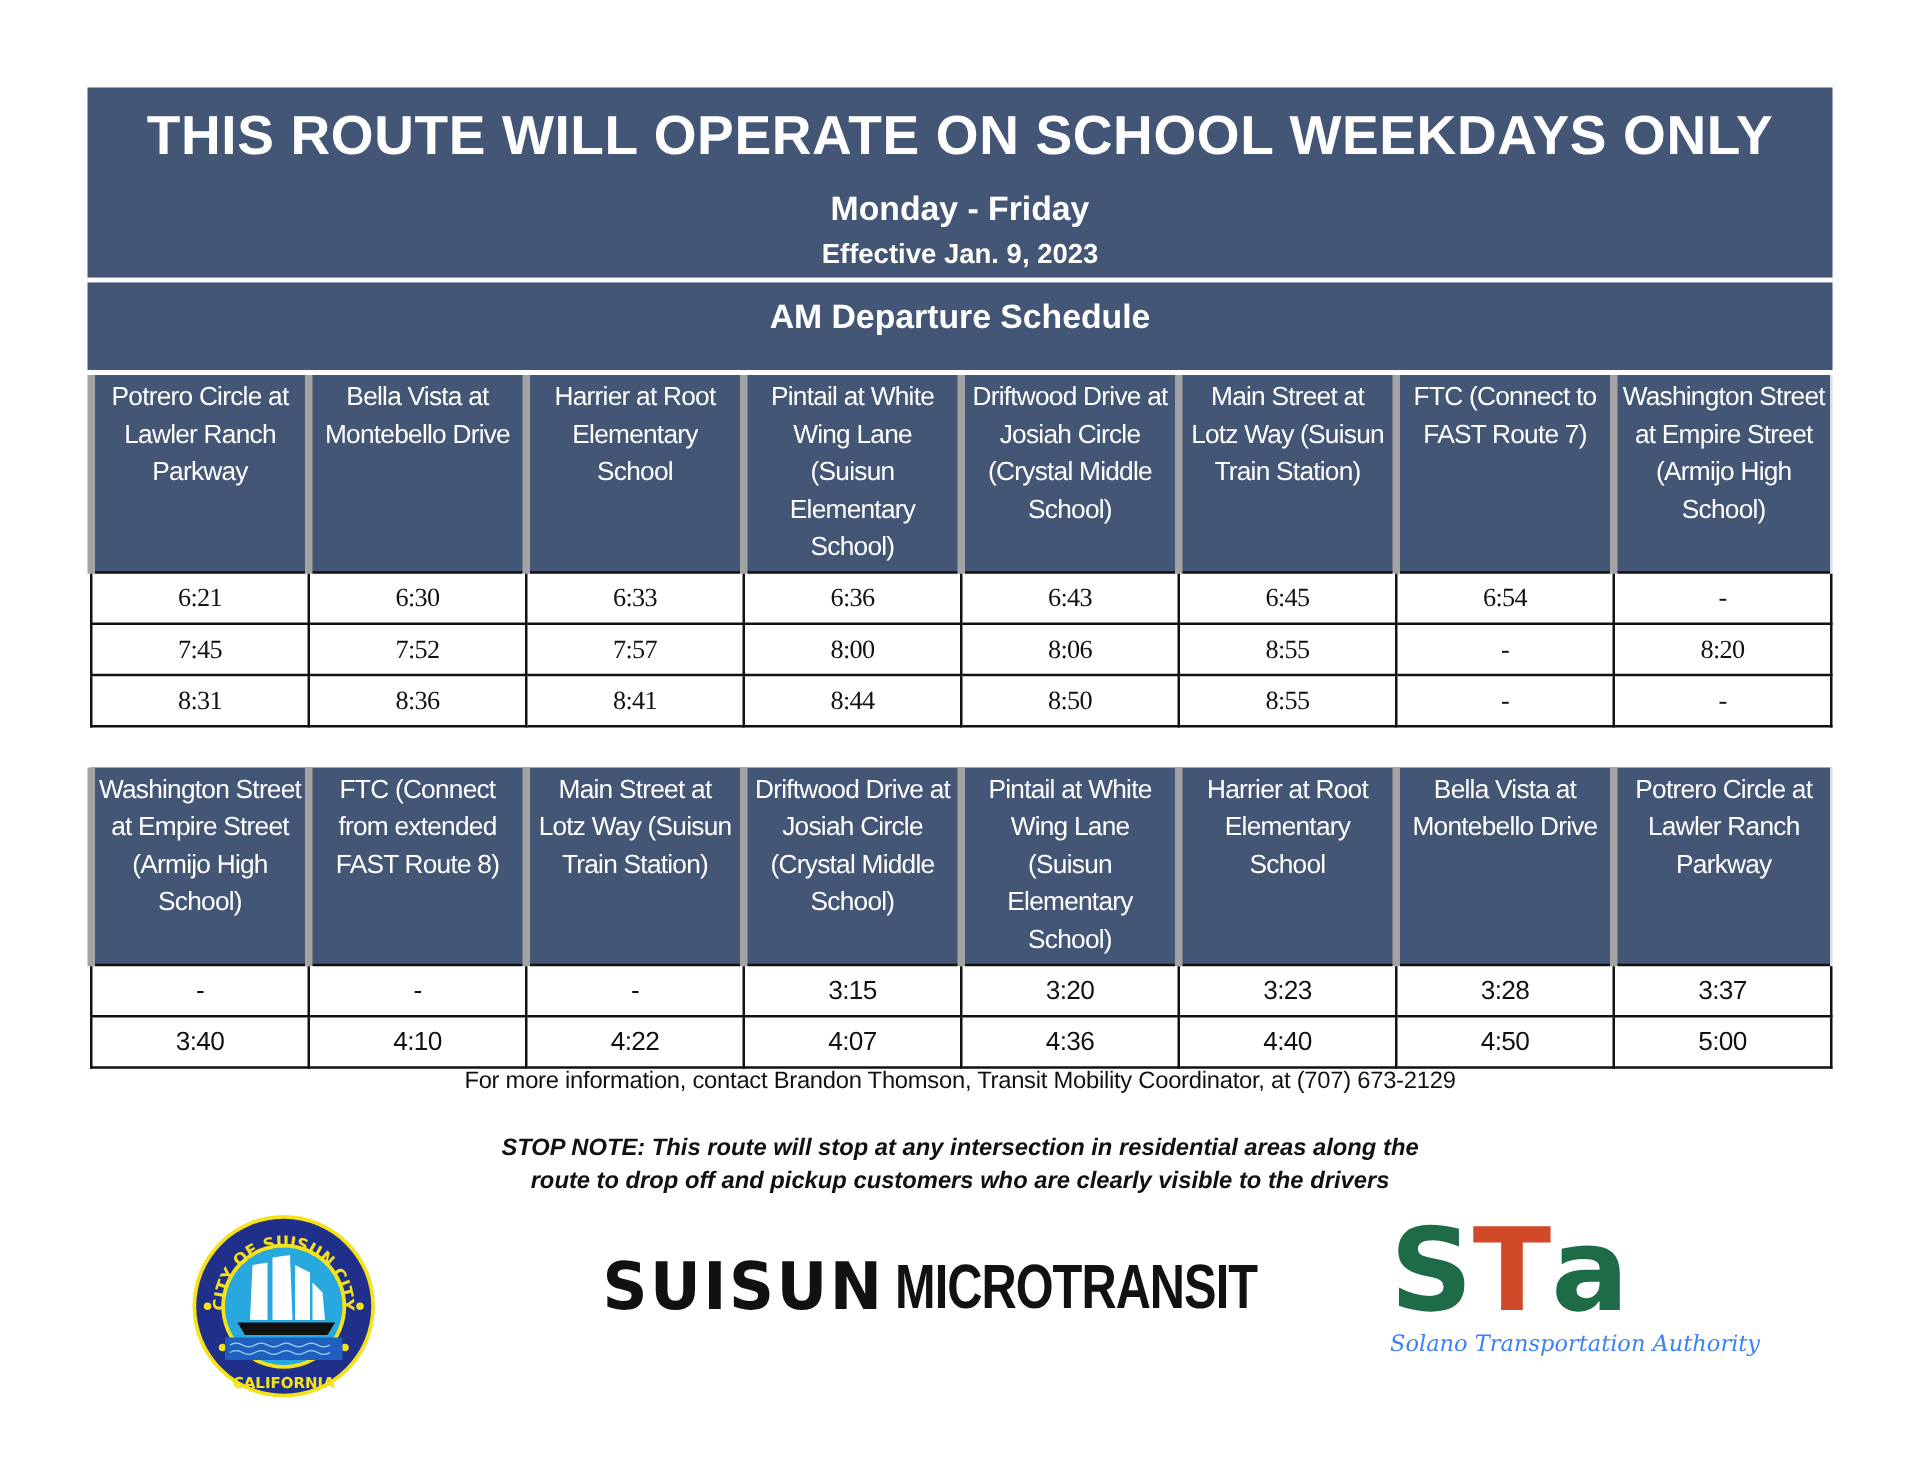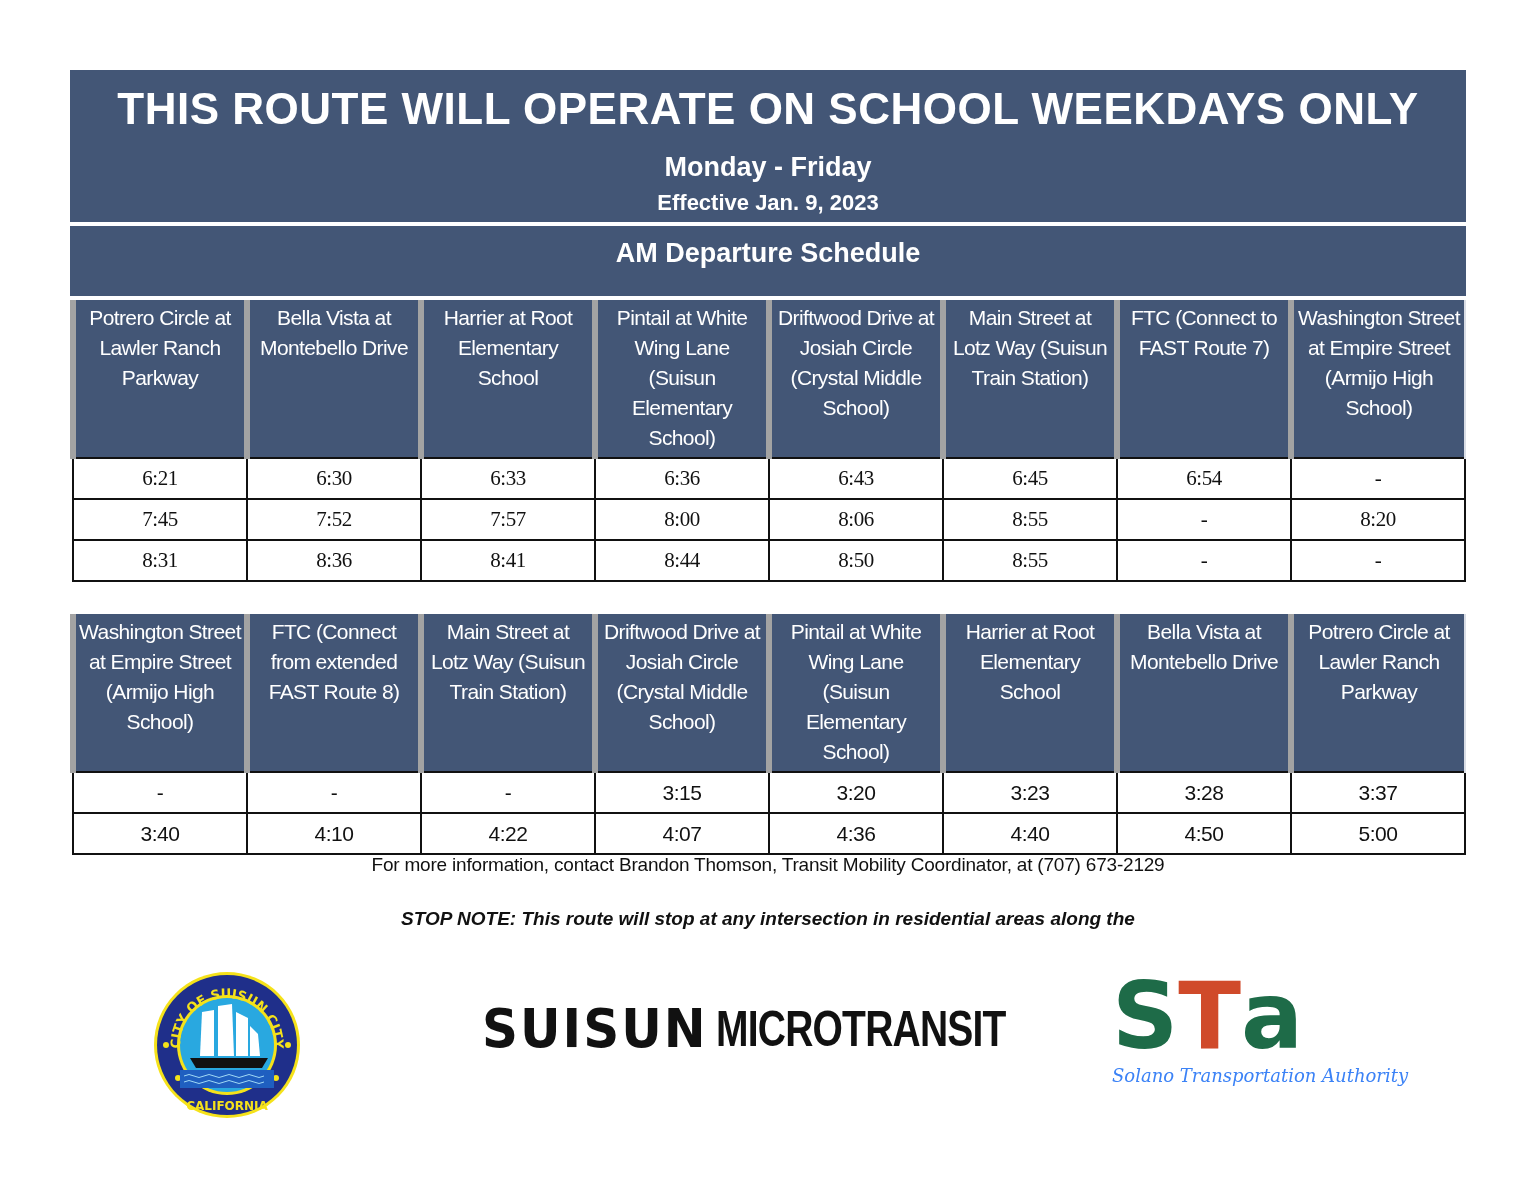--- a/index.html
+++ b/index.html
@@ -126,20 +126,21 @@
         <td>4:50</td>
         <td>5:00</td>
       </tr>
     </tbody>
   </table>
 </div>
 
 <div class="info">For more information, contact Brandon Thomson, Transit Mobility Coordinator, at (707) 673-2129</div>
 <div class="stop-note">
   <div>STOP NOTE: This route will stop at any intersection in residential areas along the</div>
+  <div>route to drop off and pickup customers who are clearly visible to the drivers</div>
 </div>
 
 <div class="logos">
   <svg class="seal" viewBox="0 0 150 150">
     <defs>
       <path id="arcTop" d="M 28 75 A 47 47 0 0 1 122 75"></path>
       <path id="arcBot" d="M 30 82 A 45 45 0 0 0 120 82"></path>
     </defs>
     <circle cx="75" cy="75" r="73" fill="#f5e21a"></circle>
     <circle cx="75" cy="75" r="70" fill="#1f2f8a"></circle>

